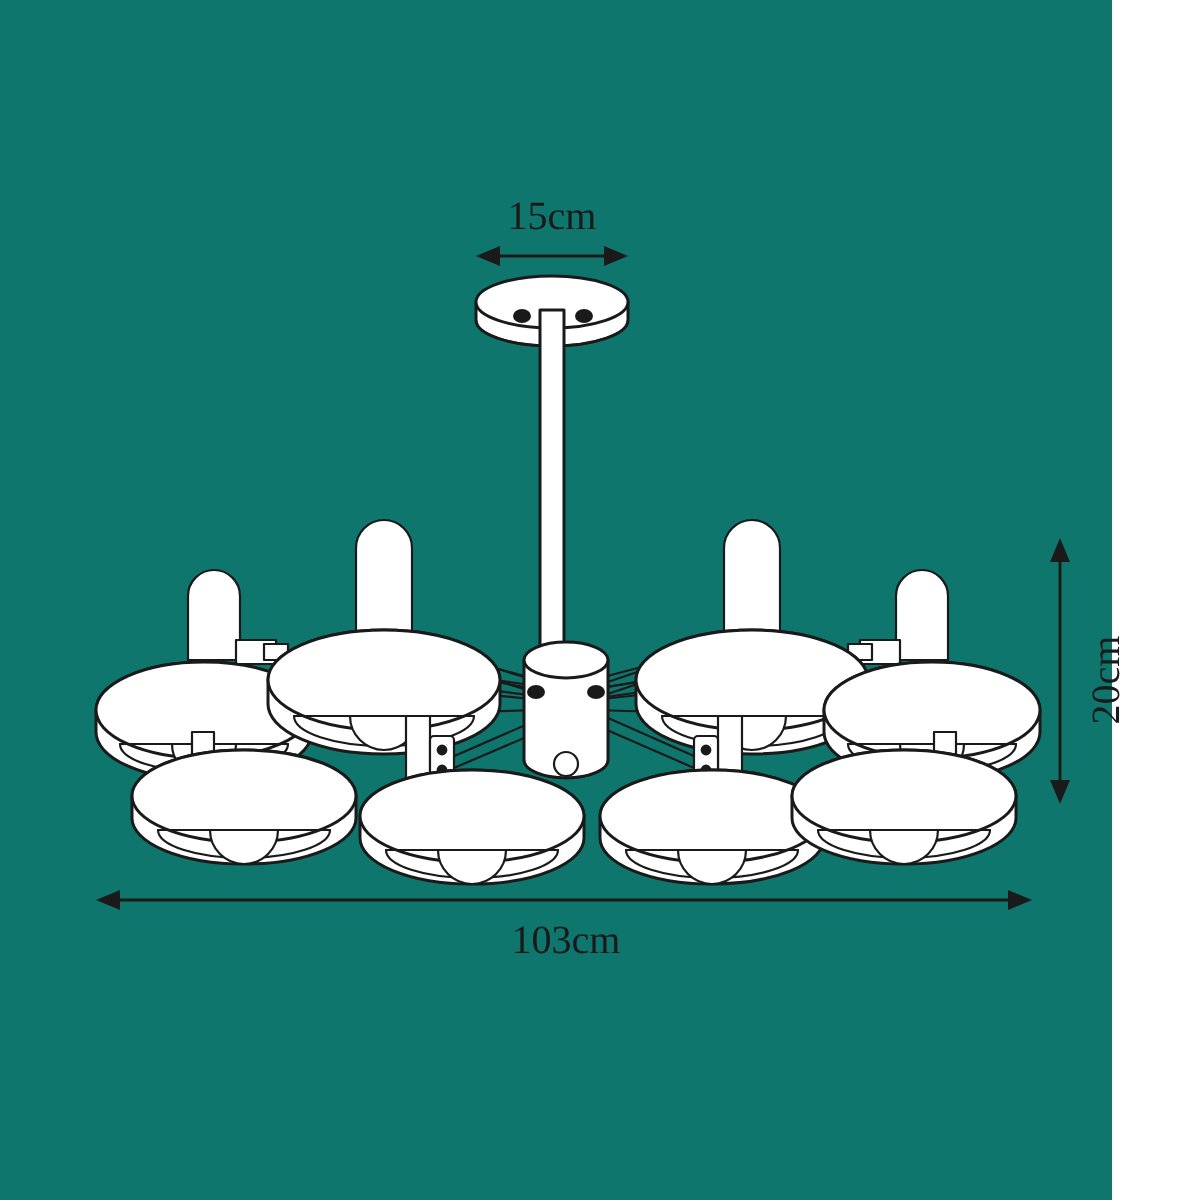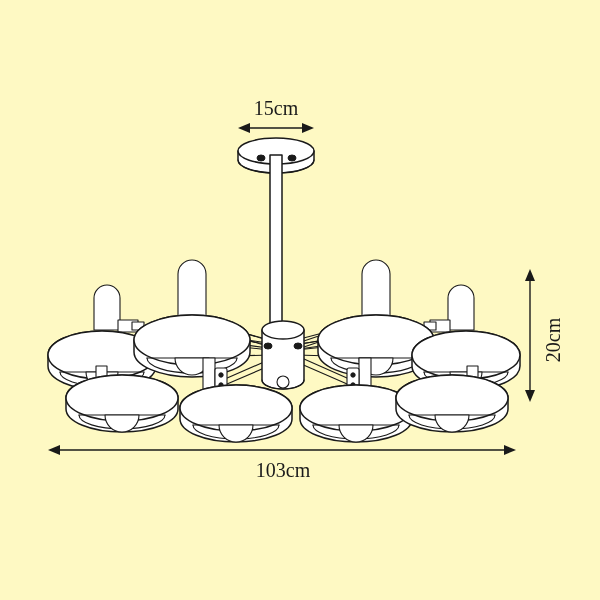--- a/index.html
+++ b/index.html
@@ -8,23 +8,23 @@
     background: #ffffff;
   }
   body {
     width: 600px;
     height: 600px;
     font-family: "Liberation Serif", serif;
     overflow: hidden;
   }
   #canvas-wrap {
     position: relative;
-    width: 600px;
+    width: 556px;
     height: 600px;
-    background: #fef9c3;
+    background: #0f766e;
   }
   svg#drawing {
     display: block;
     width: 600px;
     height: 600px;
   }
   .ln-thin {
     fill: none;
     stroke: #1a1a1a;
     stroke-width: 1.1;

